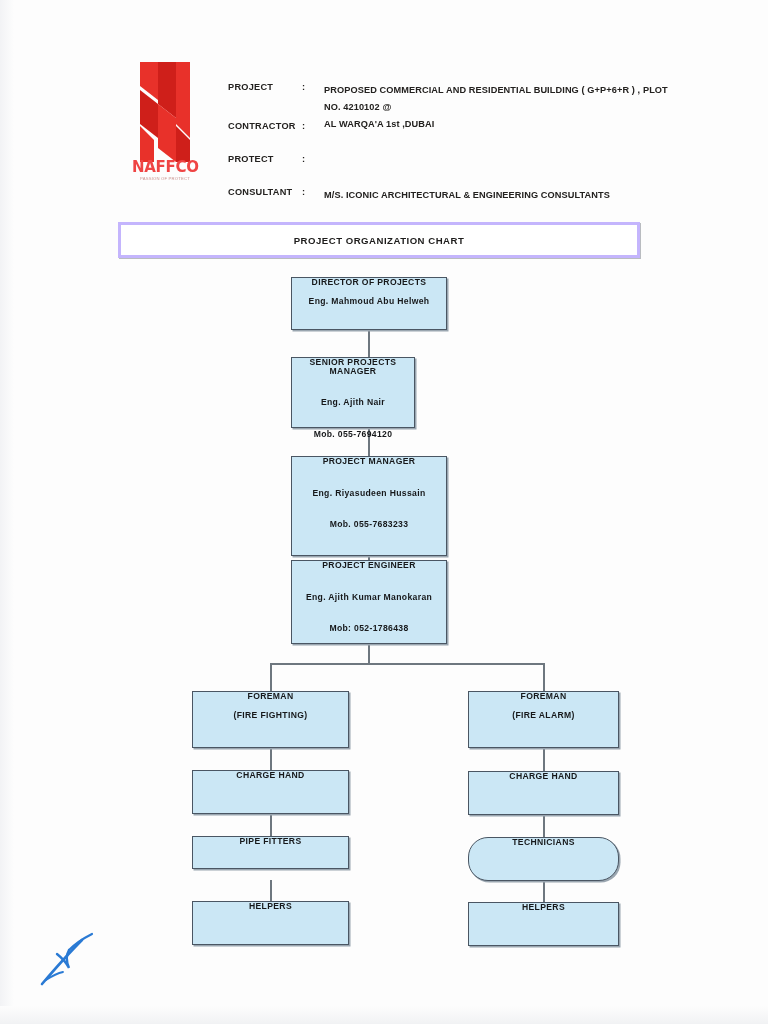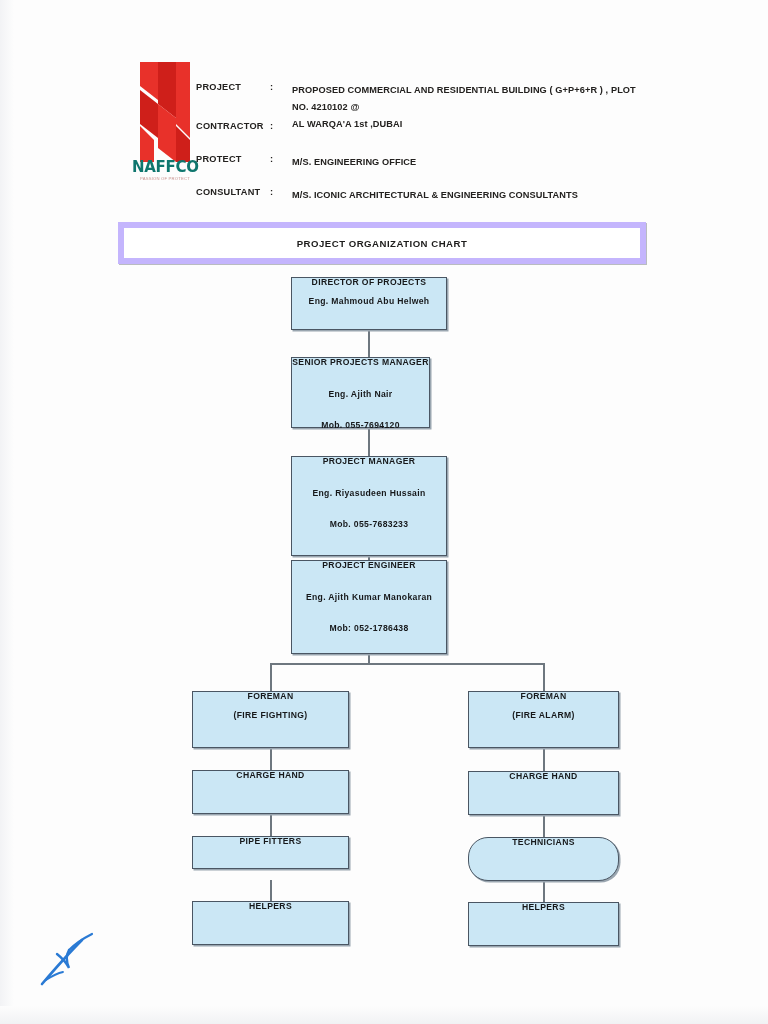--- a/index.html
+++ b/index.html
@@ -53,21 +53,21 @@
   .logo-word {
     position: absolute;
     left: 0;
     top: 100px;
     width: 66px;
     text-align: right;
     font-family: "DejaVu Sans", sans-serif;
     font-weight: 700;
     font-size: 15px;
     letter-spacing: -0.3px;
-    color: #0f766e;
+    color: #ef4444;
     line-height: 1;
   }
   .logo-tag {
     position: absolute;
     left: 0;
     top: 117px;
     width: 66px;
     text-align: center;
     font-size: 4.2px;
     letter-spacing: 0.2px;
@@ -78,20 +78,21 @@
   .info {
     position: absolute;
     left: 196px;
     top: 82px;
     width: 460px;
   }
   .info-row {
     position: relative;
     min-height: 22px;
     margin-bottom: 11px;
+    margin-left: 32px;
   }
   .info-label {
     position: absolute;
     left: 0;
     top: 0;
     font-size: 9.2px;
     font-weight: 700;
     letter-spacing: 0.25px;
     color: #23211f;
     white-space: nowrap;
@@ -117,21 +118,21 @@
   }
   .info-value .line2 { display: block; }
 
   
   .title-bar {
     position: absolute;
     left: 118px;
     top: 222px;
     width: 516px;
     height: 30px;
-    border: 6px solid #c4b5fd;
+    border: 3px solid #c4b5fd;
     background: #ffffff;
     box-shadow: 1px 1px 0 #b9bcc0;
     display: flex;
     align-items: center;
     justify-content: center;
   }
   .title-bar span {
     font-size: 9.6px;
     font-weight: 700;
     letter-spacing: 0.5px;
@@ -204,21 +205,20 @@
       <div class="info-colon">:</div>
       <div class="info-value"><span>PROPOSED COMMERCIAL AND RESIDENTIAL BUILDING ( G+P+6+R ) , PLOT NO. 4210102 @</span><span class="line2">AL WARQA'A 1st ,DUBAI</span></div>
     </div>
     <div class="info-row" style="margin-top:17px">
       <div class="info-label">CONTRACTOR</div>
       <div class="info-colon">:</div>
     </div>
     <div class="info-row" style="margin-top:10px">
       <div class="info-label">PROTECT</div>
       <div class="info-colon">:</div>
-      <div class="info-value">M/S. ENGINEERING OFFICE</div>
     </div>
     <div class="info-row" style="margin-top:10px">
       <div class="info-label">CONSULTANT</div>
       <div class="info-colon">:</div>
       <div class="info-value">M/S. ICONIC ARCHITECTURAL &amp; ENGINEERING CONSULTANTS</div>
     </div>
   </div>
 
   <div class="title-bar">
     <span>PROJECT ORGANIZATION CHART</span>
@@ -239,33 +239,33 @@
 
   <div class="conn v" style="left:543px; top:748px;  height:26px;"></div>
   <div class="conn v" style="left:543px; top:815px;  height:26px;"></div>
   <div class="conn v" style="left:543px; top:881px;  height:22px;"></div>
 
   <div class="node" style="left:291px; top:277px; width:156px; height:53px;">
     <div class="ln">DIRECTOR OF PROJECTS</div>
     <div class="ln">Eng. Mahmoud Abu Helweh</div>
   </div>
 
-  <div class="node tight" style="left:291px; top:357px; width:139px; height:71px;">
+  <div class="node tight" style="left:291px; top:357px; width:124px; height:71px;">
     <div class="ln">SENIOR PROJECTS MANAGER</div>
     <div class="ln">Eng. Ajith Nair</div>
     <div class="ln">Mob. 055-7694120</div>
   </div>
 
   <div class="node tight" style="left:291px; top:456px; width:156px; height:100px;">
     <div class="ln">PROJECT MANAGER</div>
     <div class="ln">Eng. Riyasudeen Hussain</div>
     <div class="ln">Mob. 055-7683233</div>
   </div>
 
-  <div class="node tight" style="left:291px; top:560px; width:156px; height:94px;">
+  <div class="node tight" style="left:291px; top:560px; width:156px; height:84px;">
     <div class="ln">PROJECT ENGINEER</div>
     <div class="ln">Eng. Ajith Kumar Manokaran</div>
     <div class="ln">Mob: 052-1786438</div>
   </div>
 
   <div class="node" style="left:192px; top:691px; width:157px; height:57px;">
     <div class="ln">FOREMAN</div>
     <div class="ln">(FIRE FIGHTING)</div>
   </div>
   <div class="node" style="left:192px; top:770px; width:157px; height:44px;">

